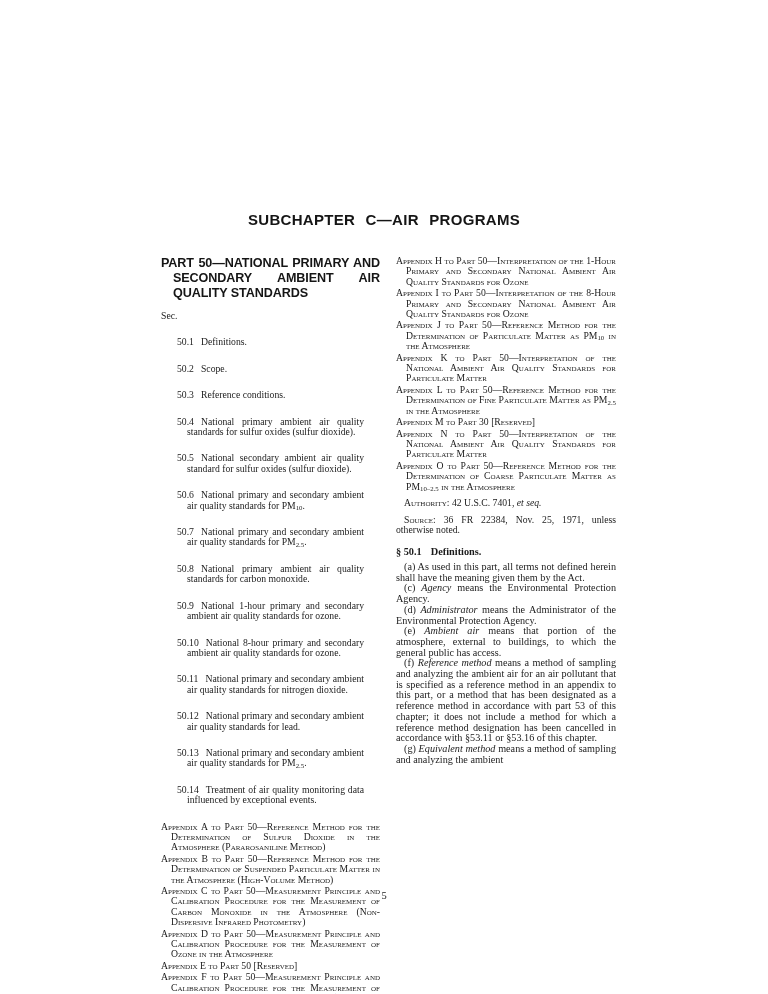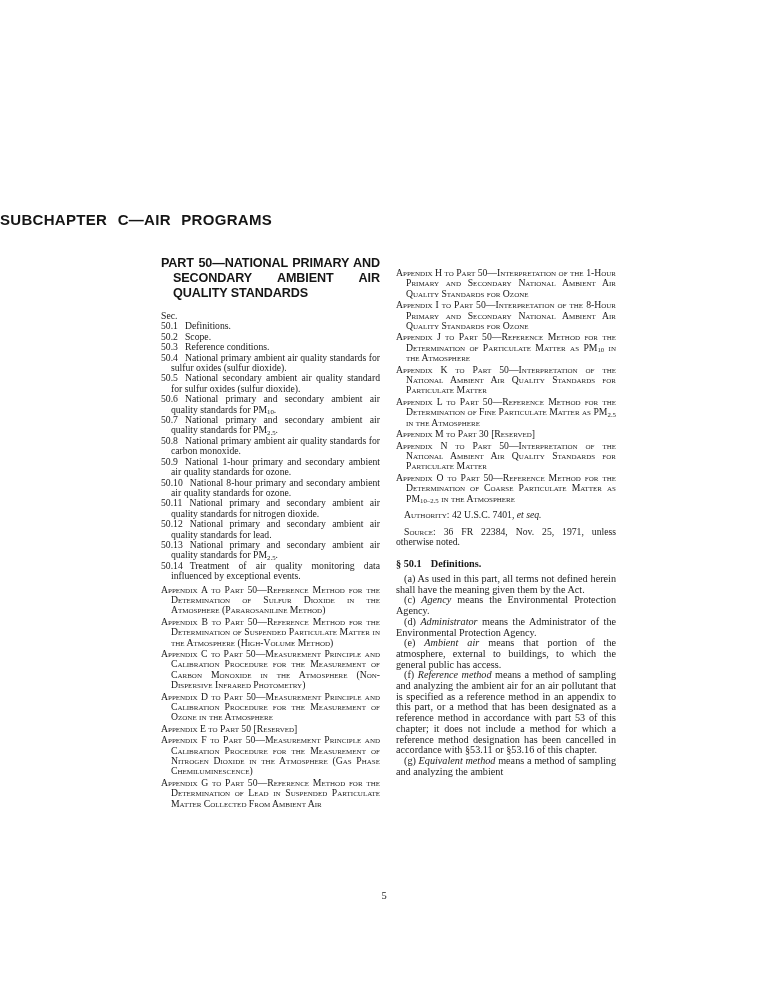--- a/index.html
+++ b/index.html
@@ -3,20 +3,21 @@
 <meta charset="utf-8">
 <style>
   html,body { margin:0; padding:0; background:#ffffff; }
   .page {
     position:relative; width:768px; height:994px;
     background:#ffffff; color:#1b1b1b; overflow:hidden;
     font-family:"Liberation Serif", serif;
   }
   .subchapter-header {
     position:absolute; top:211px; left:0; width:100%;
+    text-align:center;
     font-family:"Liberation Sans", sans-serif;
     font-weight:700; font-size:15px; letter-spacing:0.3px; word-spacing:6px;
     color:#151515;
   }
   .columns {
     position:absolute; top:256px; left:161px; width:455px;
     display:flex; gap:16px; align-items:flex-start;
   }
   .col { flex:0 0 auto; }
   .col.left  { width:219px; }
@@ -28,21 +29,21 @@
     font-weight:700; font-size:12.6px; line-height:15px;
     letter-spacing:-0.1px;
     text-align:justify;
     padding-left:12px; text-indent:-12px;
     color:#151515;
   }
   .sec-label {
     margin:0; font-size:9.7px; line-height:10.4px;
   }
   .toc-item {
-    margin:0; font-size:9.7px; line-height:10.4px;
+    margin:16px; font-size:9.7px; line-height:10.4px;
     text-align:justify;
     padding-left:10px; text-indent:-10px;
   }
   .toc-num { margin-right:7px; }
   .appendix-list { margin-top:3px; }
   .appendix-item {
     margin:1px 0 0 0; font-size:9.7px; line-height:10.4px;
     text-align:justify;
     padding-left:10px; text-indent:-10px;
     font-variant:small-caps;
@@ -102,21 +103,21 @@
         <p class="appendix-item">Appendix B to Part 50—Reference Method for the Determination of Suspended Particulate Matter in the Atmosphere (High-Volume Method)</p>
         <p class="appendix-item">Appendix C to Part 50—Measurement Principle and Calibration Procedure for the Measurement of Carbon Monoxide in the Atmosphere (Non-Dispersive Infrared Photometry)</p>
         <p class="appendix-item">Appendix D to Part 50—Measurement Principle and Calibration Procedure for the Measurement of Ozone in the Atmosphere</p>
         <p class="appendix-item">Appendix E to Part 50 [Reserved]</p>
         <p class="appendix-item">Appendix F to Part 50—Measurement Principle and Calibration Procedure for the Measurement of Nitrogen Dioxide in the Atmosphere (Gas Phase Chemiluminescence)</p>
         <p class="appendix-item">Appendix G to Part 50—Reference Method for the Determination of Lead in Suspended Particulate Matter Collected From Ambient Air</p>
       </div>
     </div>
 
     <div class="col right">
-      <div class="appendix-list" style="margin-top:12px">
+      <div class="appendix-list" style="margin-top:0">
         <p class="appendix-item" style="margin-top:0">Appendix H to Part 50—Interpretation of the 1-Hour Primary and Secondary National Ambient Air Quality Standards for Ozone</p>
         <p class="appendix-item">Appendix I to Part 50—Interpretation of the 8-Hour Primary and Secondary National Ambient Air Quality Standards for Ozone</p>
         <p class="appendix-item">Appendix J to Part 50—Reference Method for the Determination of Particulate Matter as PM<sub>10</sub> in the Atmosphere</p>
         <p class="appendix-item">Appendix K to Part 50—Interpretation of the National Ambient Air Quality Standards for Particulate Matter</p>
         <p class="appendix-item">Appendix L to Part 50—Reference Method for the Determination of Fine Particulate Matter as PM<sub>2.5</sub> in the Atmosphere</p>
         <p class="appendix-item">Appendix M to Part 30 [Reserved]</p>
         <p class="appendix-item">Appendix N to Part 50—Interpretation of the National Ambient Air Quality Standards for Particulate Matter</p>
         <p class="appendix-item">Appendix O to Part 50—Reference Method for the Determination of Coarse Particulate Matter as PM<sub>10–2.5</sub> in the Atmosphere</p>
       </div>
 

